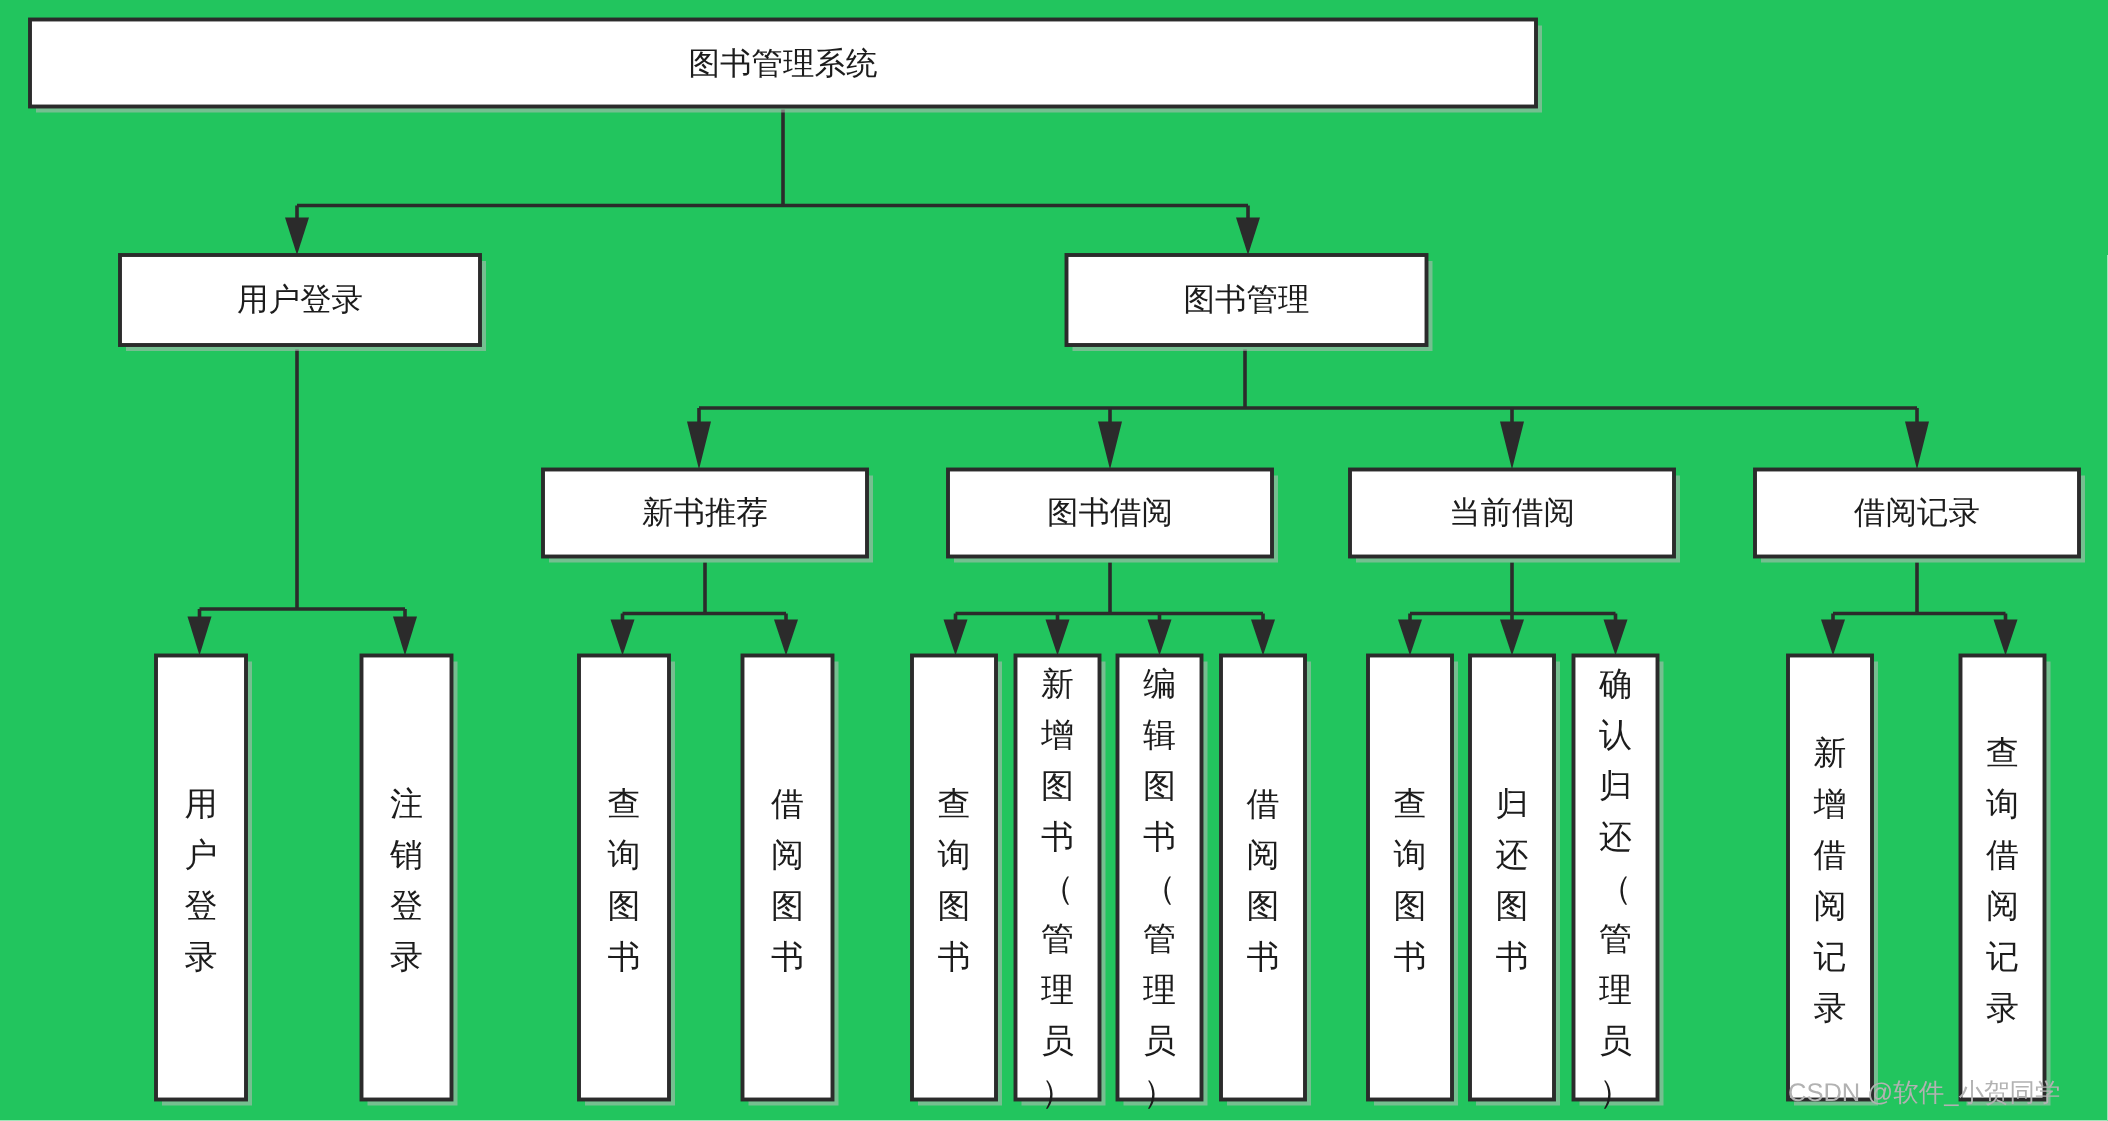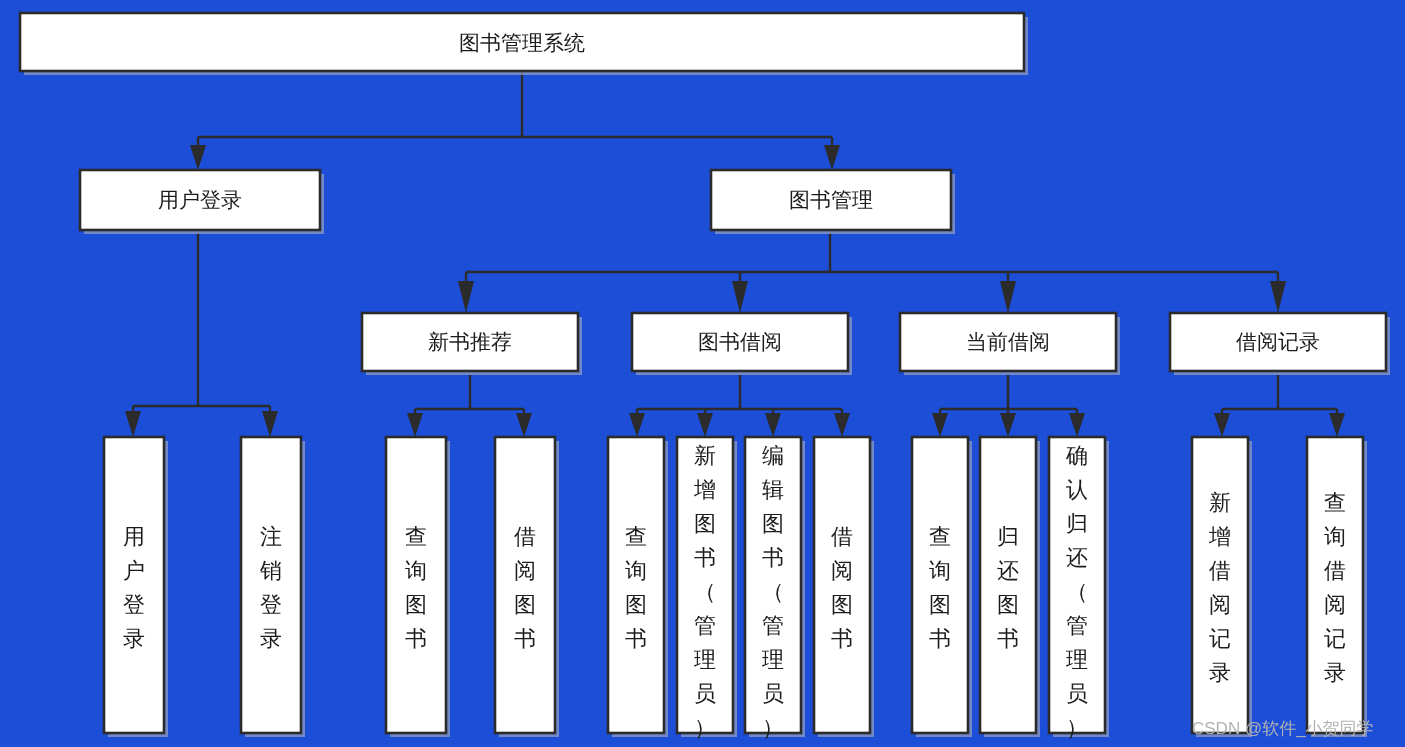--- a/index.html
+++ b/index.html
@@ -10,21 +10,21 @@
   body {
     width: 1405px;
     height: 747px;
     font-family: "Liberation Sans", "DejaVu Sans", sans-serif;
     overflow: hidden;
   }
   #diagram-root {
     position: relative;
     width: 1405px;
     height: 747px;
-    background: #1d4ed8;
+    background: #22c55e;
   }
   svg.diagram-canvas {
     position: absolute;
     top: 0;
     left: 0;
     width: 1405px;
     height: 747px;
   }
   .node-box {
     fill: #ffffff;

